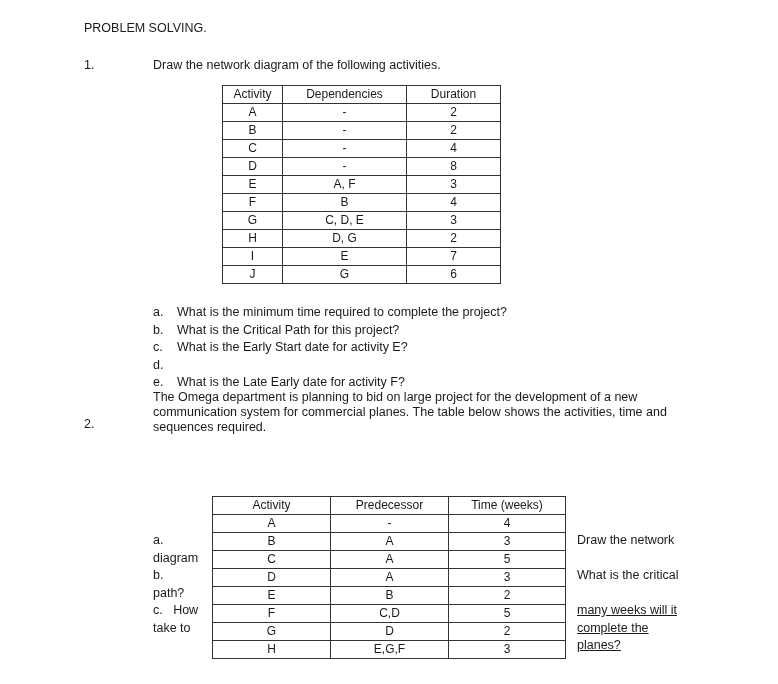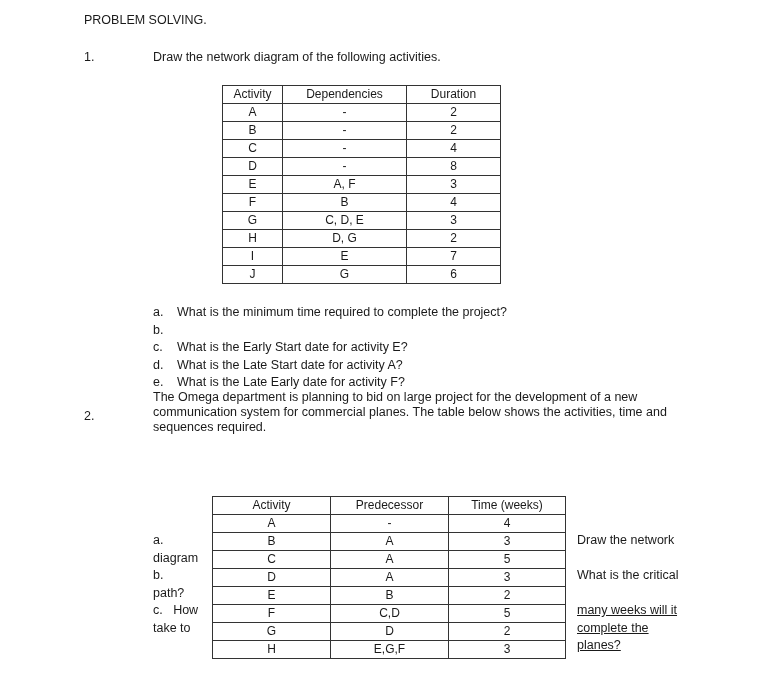--- a/index.html
+++ b/index.html
@@ -1,21 +1,21 @@
 <!DOCTYPE html>
 <html><head>
 <meta charset="utf-8">
 <style>
   html, body { margin: 0; padding: 0; background: #ffffff; }
   body {
     width: 778px; height: 684px; position: relative; overflow: hidden;
     font-family: "Liberation Sans", "DejaVu Sans", sans-serif;
     font-size: 12.5px; color: #1a1a1a;
   }
-  .abs { position: absolute; white-space: nowrap; }
+  .abs { position: absolute; white-space: nowrap; margin-top: 8px; }
   .heading { left: 84px; top: 13px; }
   .num { left: 84px; }
   .q1-text { left: 153px; top: 50px; }
   table.grid {
     position: absolute; border-collapse: collapse;
     font-size: 12px;
   }
   table.grid td, table.grid th {
     border: 1px solid #333;
     text-align: center; padding: 0; height: 17px; line-height: 17px;
@@ -107,28 +107,28 @@
   </tbody>
 </table>
 
 <div class="sublist">
   <div class="row">
       <span class="lab">a.</span>
       <span>What is the minimum time required to complete the project?</span>
     </div>
   <div class="row">
       <span class="lab">b.</span>
+      <span>What is the Critical Path for this project?</span>
     </div>
   <div class="row">
       <span class="lab">c.</span>
       <span>What is the Early Start date for activity E?</span>
     </div>
   <div class="row">
       <span class="lab">d.</span>
-      <span>What is the Late Start date for activity A?</span>
     </div>
   <div class="row">
       <span class="lab">e.</span>
       <span>What is the Late Early date for activity F?</span>
     </div>
 </div>
 
 <div class="abs num" style="top:409px;">2.</div>
 <div class="para">The Omega department is planning to bid on large project for the development of a new communication system for commercial planes.  The table below shows the activities, time and sequences required.</div>
 

